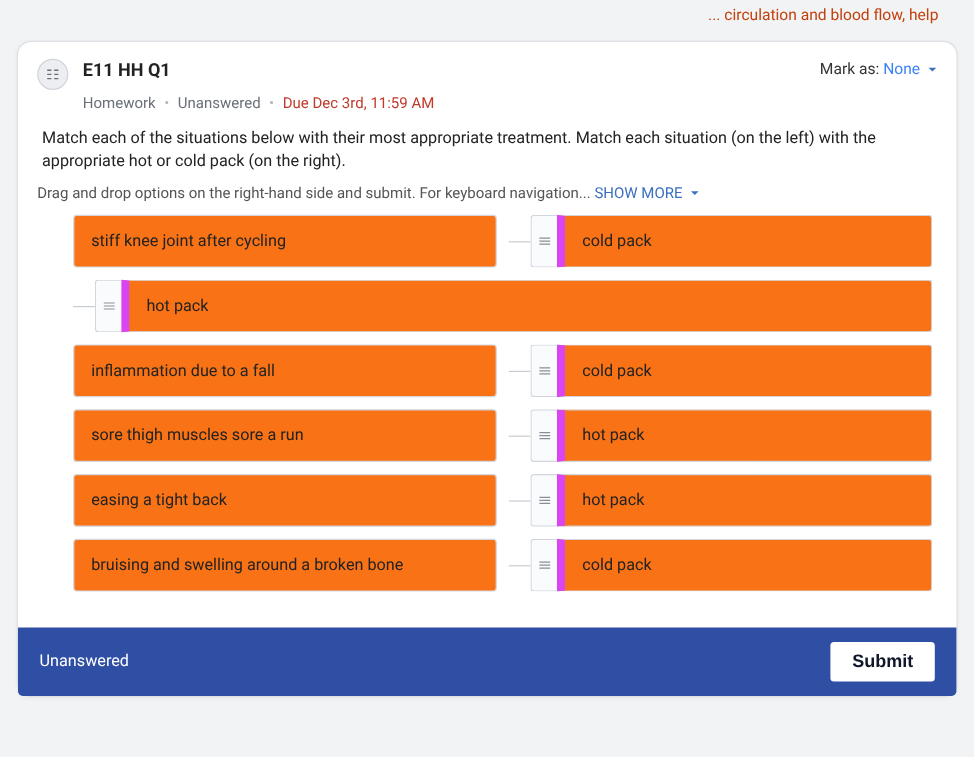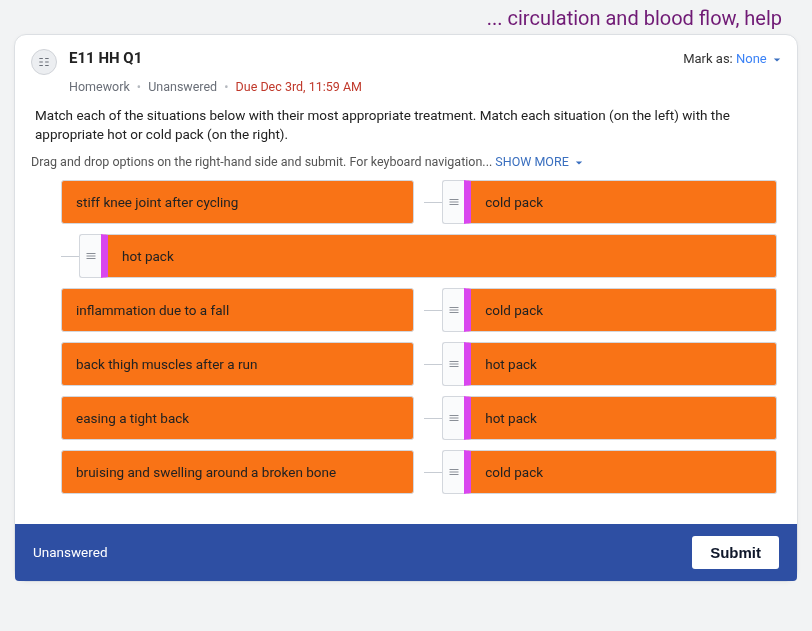--- a/index.html
+++ b/index.html
@@ -10,22 +10,22 @@
     font-size: 14px;
     width: 812px;
     height: 631px;
     overflow: hidden;
     position: relative;
   }
   .top-crumb {
     position: absolute;
     top: 6px;
     right: 30px;
-    color: #701a75;
-    font-size: 20px;
+    color: #c2410c;
+    font-size: 13px;
   }
   .card {
     background: #fff;
     border: 1px solid #dcdfe3;
     border-radius: 12px;
     margin: 34px 14px 0 14px;
     width: calc(100% - 28px);
     box-shadow: 0 1px 4px rgba(0,0,0,0.04);
     position: relative;
     padding-bottom: 0;
@@ -248,21 +248,21 @@
           <div class="connector"></div>
           <div class="grip">
             <svg viewBox="0 0 24 24">
               <path d="M3 6h18v2H3V6zm0 5h18v2H3v-2zm0 5h18v2H3v-2z"></path>
             </svg>
           </div>
           <div class="answer">cold pack</div>
         </div>
       </div>
       <div class="match-row">
-        <div class="situation">back thigh muscles after a run</div>
+        <div class="situation">sore thigh muscles sore a run</div>
         <div class="answer-wrap">
           <div class="connector"></div>
           <div class="grip">
             <svg viewBox="0 0 24 24">
               <path d="M3 6h18v2H3V6zm0 5h18v2H3v-2zm0 5h18v2H3v-2z"></path>
             </svg>
           </div>
           <div class="answer">hot pack</div>
         </div>
       </div>

